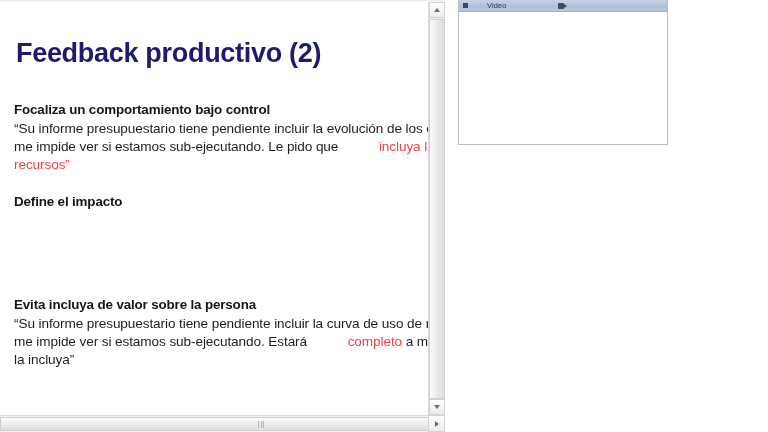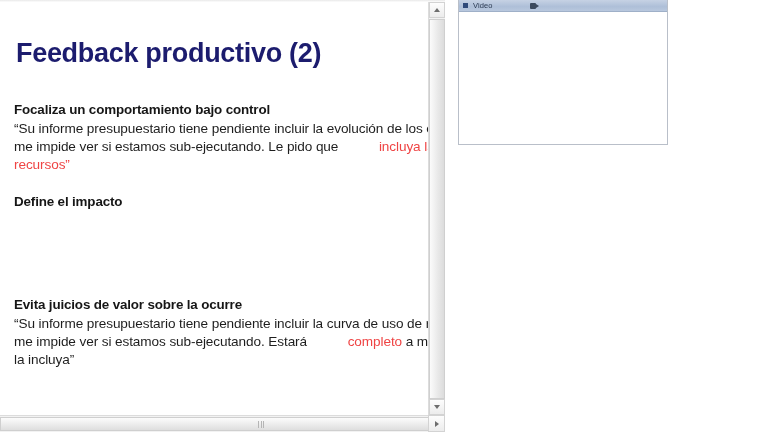--- a/index.html
+++ b/index.html
@@ -219,21 +219,21 @@
     box-sizing: border-box;
   }
   #video-titlebar {
     height: 12px;
     background: linear-gradient(to bottom, #c6d2e4, #aebfd8 60%, #b9c8de);
     border-bottom: 1px solid #9fb0c8;
     display: flex;
     align-items: center;
     padding: 0 4px;
     box-sizing: border-box;
-    gap: 5px;
+    gap: 19px;
   }
   #video-dot {
     width: 5px;
     height: 5px;
     background: #2f4a7a;
     flex: 0 0 auto;
   }
   #video-title-text {
     font-size: 7.5px;
     color: #2b3a52;
@@ -293,21 +293,21 @@
         <div class="section-body">
           <span>“Su informe presupuestario tiene pendiente incluir la evolución de los obras. Esto me impide ver si estamos sub-ejecutando. Le pido que </span><span class="hl">incluya la curva de recursos”</span>
         </div>
       </div>
 
       <div class="section" id="sec-2">
         <div class="section-heading">Define el impacto</div>
       </div>
 
       <div class="section" id="sec-3">
-        <div class="section-heading">Evita juicios de valor sobre la ocurre</div>
+        <div class="section-heading">Evita incluya de valor sobre la persona</div>
         <div class="section-body">
           <span>“Su informe presupuestario tiene pendiente incluir la curva de uso de recursos, esto me impide ver si estamos sub-ejecutando. Estará </span><span class="hl">completo</span><span> a mi juicio cuando la incluya”</span>
         </div>
       </div>
 
       <div id="pm4-logo">
         <span class="pm4-word">PM4</span>
         <span class="pm4-sup">R</span>
       </div>
     </div>

